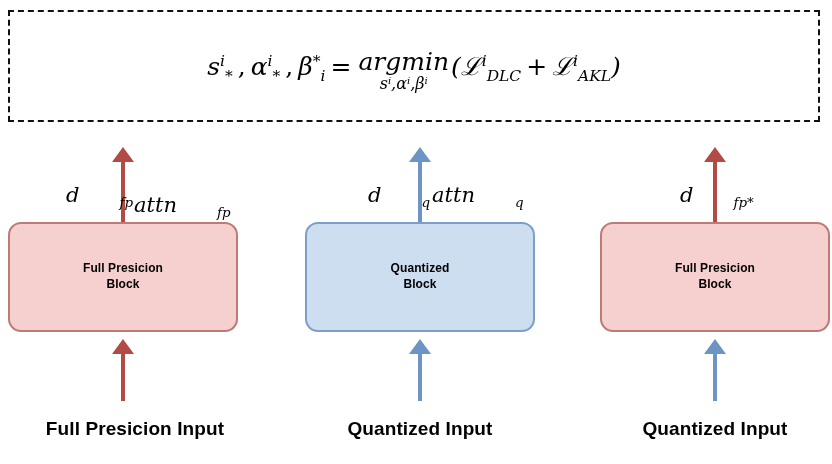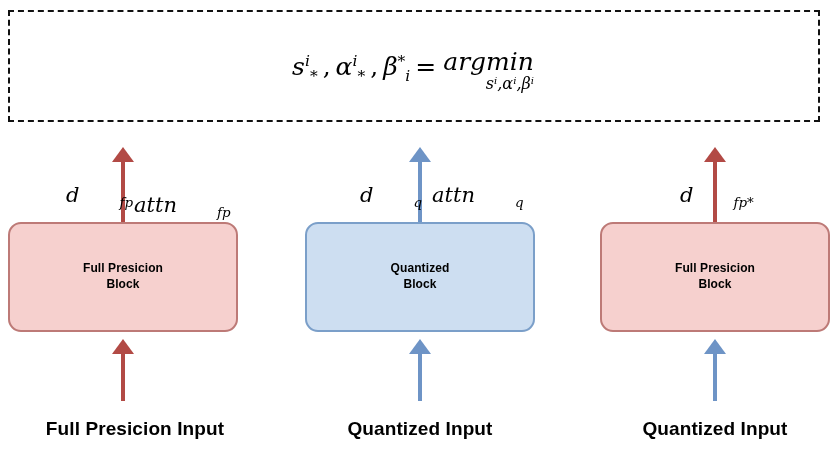--- a/index.html
+++ b/index.html
@@ -53,21 +53,21 @@
     font-size: 0.62em;
     line-height: 0;
   }
   .op {
     font-style: normal;
     margin: 0 5px;
   }
   .argmin-stack {
     display: inline-flex;
     flex-direction: column;
-    align-items: flex-end;
+    align-items: center;
     margin: 0 2px;
     position: relative;
     top: 5px;
   }
   .argmin-stack .am-top { font-size: 25px; line-height: 1; }
   .argmin-stack .am-bot { font-size: 16px; line-height: 1.1; margin-top: 1px; }
   .cal {
     font-family: "DejaVu Serif", "Liberation Serif", serif;
     font-style: italic;
   }
@@ -168,20 +168,23 @@
         <span>s</span><sup>i</sup><sub>*</sub><span class="op">,</span><span>α</span><sup>i</sup><sub>*</sub><span class="op">,</span><span>β</span><sup>*</sup><sub>i</sub>
       </span>
 
       <span class="op">=</span>
 
       <span class="argmin-stack">
         <span class="am-top">argmin</span>
         <span class="am-bot">sⁱ,αⁱ,βⁱ</span>
       </span>
 
+      <span>
+        <span>(</span><span class="cal">ℒ</span><sup>i</sup><sub>DLC</sub><span class="op">+</span><span class="cal">ℒ</span><sup>i</sup><sub>AKL</sub><span>)</span>
+      </span>
     </div>
   </div>
 
   <div class="arrow red" style="left:112px; top:147px; height:76px;">
     <div class="head"></div>
     <div class="shaft"></div>
   </div>
   <div class="flow-label" style="left:66px; top:183px;">
     <span>d</span><sub>fp</sub>
   </div>
@@ -197,21 +200,21 @@
   <div class="arrow red" style="left:112px; top:339px; height:62px;">
     <div class="head"></div>
     <div class="shaft"></div>
   </div>
   <div class="input-caption" style="left:20px;">Full Presicion Input</div>
 
   <div class="arrow blue" style="left:409px; top:147px; height:76px;">
     <div class="head"></div>
     <div class="shaft"></div>
   </div>
-  <div class="flow-label" style="left:360px; top:183px;">
+  <div class="flow-label" style="left:368px; top:183px;">
     <span>d</span><sub>q</sub>
   </div>
   <div class="flow-label" style="left:432px; top:183px;">
     <span>attn</span><sub>q</sub>
   </div>
 
   <div class="block q" style="left:305px;">
     <span class="block-label">Quantized
 Block</span>
   </div>

